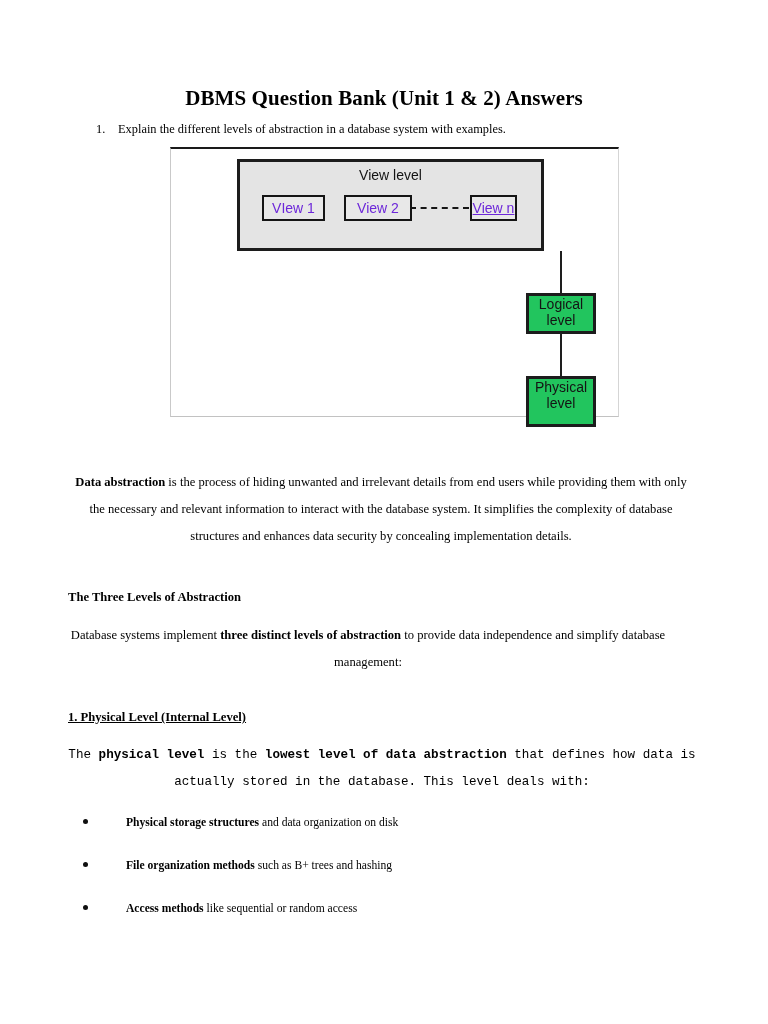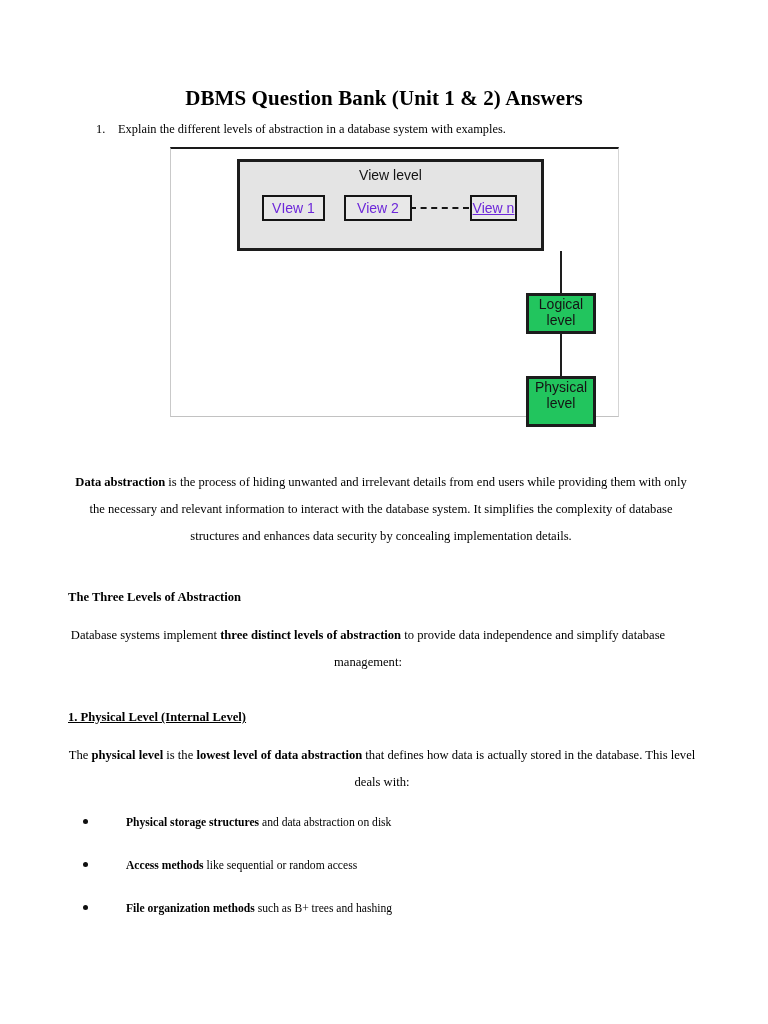--- a/index.html
+++ b/index.html
@@ -161,21 +161,21 @@
   .sub-heading {
     position: absolute;
     left: 68px;
     font-size: 12.6px;
     font-weight: bold;
   }
   .sub-heading-three { top: 590px; }
   .sub-heading-physical { top: 710px; text-decoration: underline; }
 
   .para-three { top: 622px; width: 600px; }
-  .para-physical { top: 742px; width: 628px; }
+  .para-physical { top: 742px; width: 628px; font-family: Liberation Mono, monospace; }
 
   b { font-weight: bold; }
 
   
   .bullet-list {
     position: absolute;
     left: 68px;
     top: 816px;
     width: 620px;
   }
@@ -247,28 +247,28 @@
   <div class="body-para para-three"><span>Database systems implement </span><b>three distinct levels of abstraction</b><span> to provide data independence and simplify database management:</span></div>
 
   <div class="sub-heading sub-heading-physical">1. Physical Level (Internal Level)</div>
 
   <div class="body-para para-physical"><span>The </span><b>physical level</b><span> is the </span><b>lowest level of data abstraction</b><span> that defines how data is actually stored in the database. This level deals with:</span></div>
 
   <div class="bullet-list">
 
     <div class="bullet-item">
       <span class="bullet-dot"></span>
-      <span class="bullet-text"><b>Physical storage structures</b><span> and data abstraction on disk</span></span>
+      <span class="bullet-text"><b>Physical storage structures</b><span> and data organization on disk</span></span>
+    </div>
+
+    <div class="bullet-item">
+      <span class="bullet-dot"></span>
+      <span class="bullet-text"><b>File organization methods</b><span> such as B+ trees and hashing</span></span>
     </div>
 
     <div class="bullet-item">
       <span class="bullet-dot"></span>
       <span class="bullet-text"><b>Access methods</b><span> like sequential or random access</span></span>
     </div>
 
-    <div class="bullet-item">
-      <span class="bullet-dot"></span>
-      <span class="bullet-text"><b>File organization methods</b><span> such as B+ trees and hashing</span></span>
-    </div>
-
   </div>
 
 </div>
 
 </body></html>

